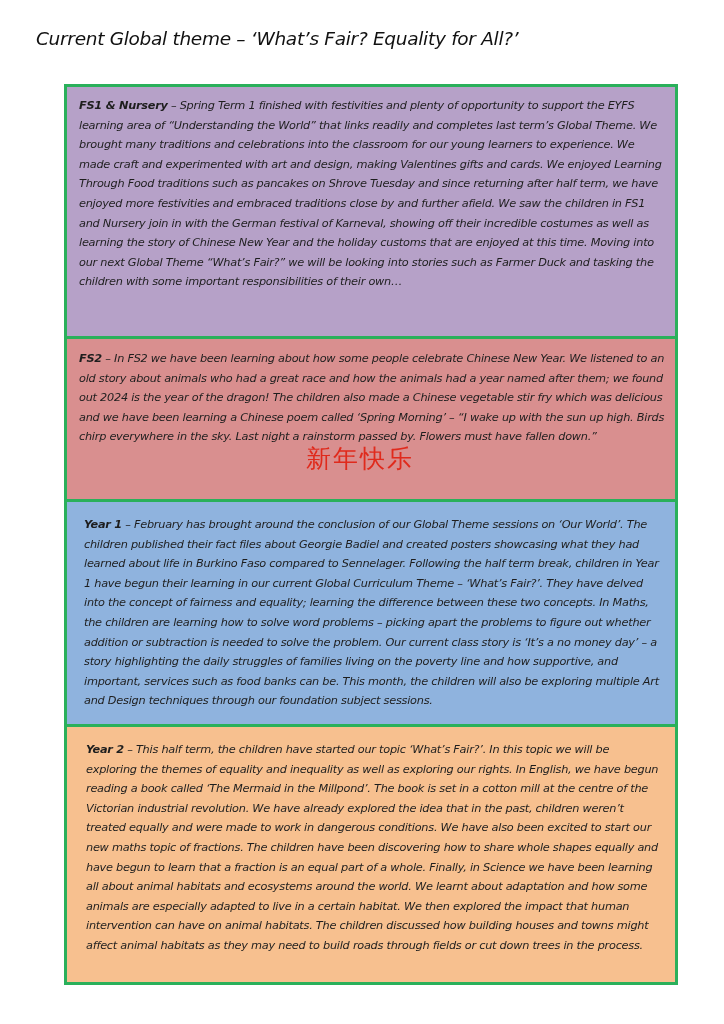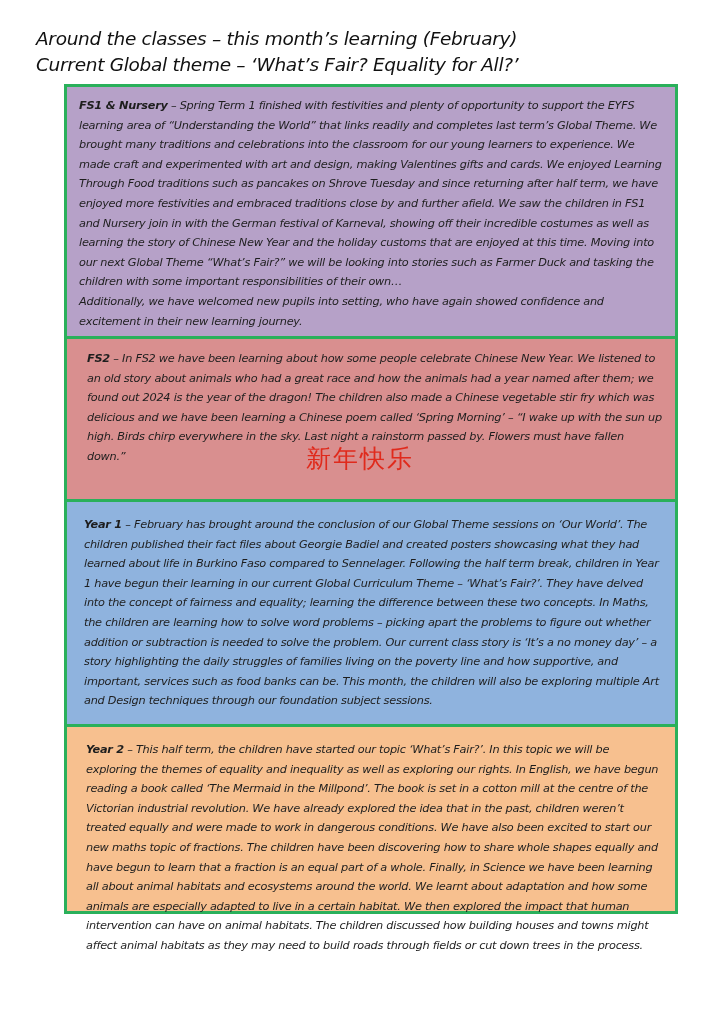--- a/index.html
+++ b/index.html
@@ -17,46 +17,44 @@
       position: absolute; left: 64px; width: 614px;
       border: 3px solid #2ab05b; box-sizing: border-box;
     }
     .box p {
       margin: 0; font-family: "DejaVu Sans", sans-serif;
       font-style: italic; font-size: 11.3px; line-height: 19.6px;
       letter-spacing: -0.25px; color: #1e1e1e;
     }
     .box p b { font-weight: bold; }
     #box-fs1 { top: 84px; height: 286px; background: #b6a1c8; padding: 9px 10px 0 12px; }
-    #box-fs2 { top: 336px; height: 185px; background: #d98f8f; padding: 10px 10px 0 20px; }
+    #box-fs2 { top: 336px; height: 185px; background: #d98f8f; padding: 10px 10px 0 12px; }
     #box-y1  { top: 499px; height: 250px; background: #8fb3de; padding: 13px 12px 17px 17px; }
-    #box-y2  { top: 724px; height: 190px; background: #f7c08f; padding: 13px 12px 4px 19px; }
+    #box-y2  { top: 724px; height: 261px; background: #f7c08f; padding: 13px 12px 4px 19px; }
     .cny {
       position: absolute; left: 208px; top: 106px; width: 170px; text-align: center;
     }
     .cny-chars {
       font-family: "DejaVu Sans", sans-serif; font-size: 25px; font-weight: normal;
       color: #e02a1c; letter-spacing: 2px; line-height: 28px;
     }
     .cny-pinyin {
       display: flex; justify-content: space-around; font-size: 6.5px;
       color: #333; line-height: 9px; padding: 0 10px; margin-top: 36px;
     }
   </style>
 </head>
 <body>
 
 <div class="header">
-  <div class="header-line">Around the classes – this month’s learning (February)</div>
   <div class="header-line">Current Global theme – ‘What’s Fair? Equality for All?’</div>
 </div>
 
 <section class="box" id="box-fs1">
   <p><b>FS1 &amp; Nursery</b><span> – Spring Term 1 finished with festivities and plenty of opportunity to support the EYFS learning area of “Understanding the World” that links readily and completes last term’s Global Theme. We brought many traditions and celebrations into the classroom for our young learners to experience. We made craft and experimented with art and design, making Valentines gifts and cards. We enjoyed Learning Through Food traditions such as pancakes on Shrove Tuesday and since returning after half term, we have enjoyed more festivities and embraced traditions close by and further afield. We saw the children in FS1 and Nursery join in with the German festival of Karneval, showing off their incredible costumes as well as learning the story of Chinese New Year and the holiday customs that are enjoyed at this time. Moving into our next Global Theme “What’s Fair?” we will be looking into stories such as Farmer Duck and tasking the children with some important responsibilities of their own…</span></p>
-  <p>Additionally, we have welcomed new pupils into setting, who have again showed confidence and excitement in their new learning journey.</p>
 </section>
 
 <section class="box" id="box-fs2">
   <p><b>FS2</b><span> – In FS2 we have been learning about how some people celebrate Chinese New Year. We listened to an old story about animals who had a great race and how the animals had a year named after them; we found out 2024 is the year of the dragon! The children also made a Chinese vegetable stir fry which was delicious and we have been learning a Chinese poem called ‘Spring Morning’ – “I wake up with the sun up high. Birds chirp everywhere in the sky. Last night a rainstorm passed by. Flowers must have fallen down.”</span></p>
   <div class="cny">
     <div class="cny-chars">新年快乐</div>
     <div class="cny-pinyin">
       <span>xīn</span>
       <span>nián</span>
       <span>新年快乐</span>

